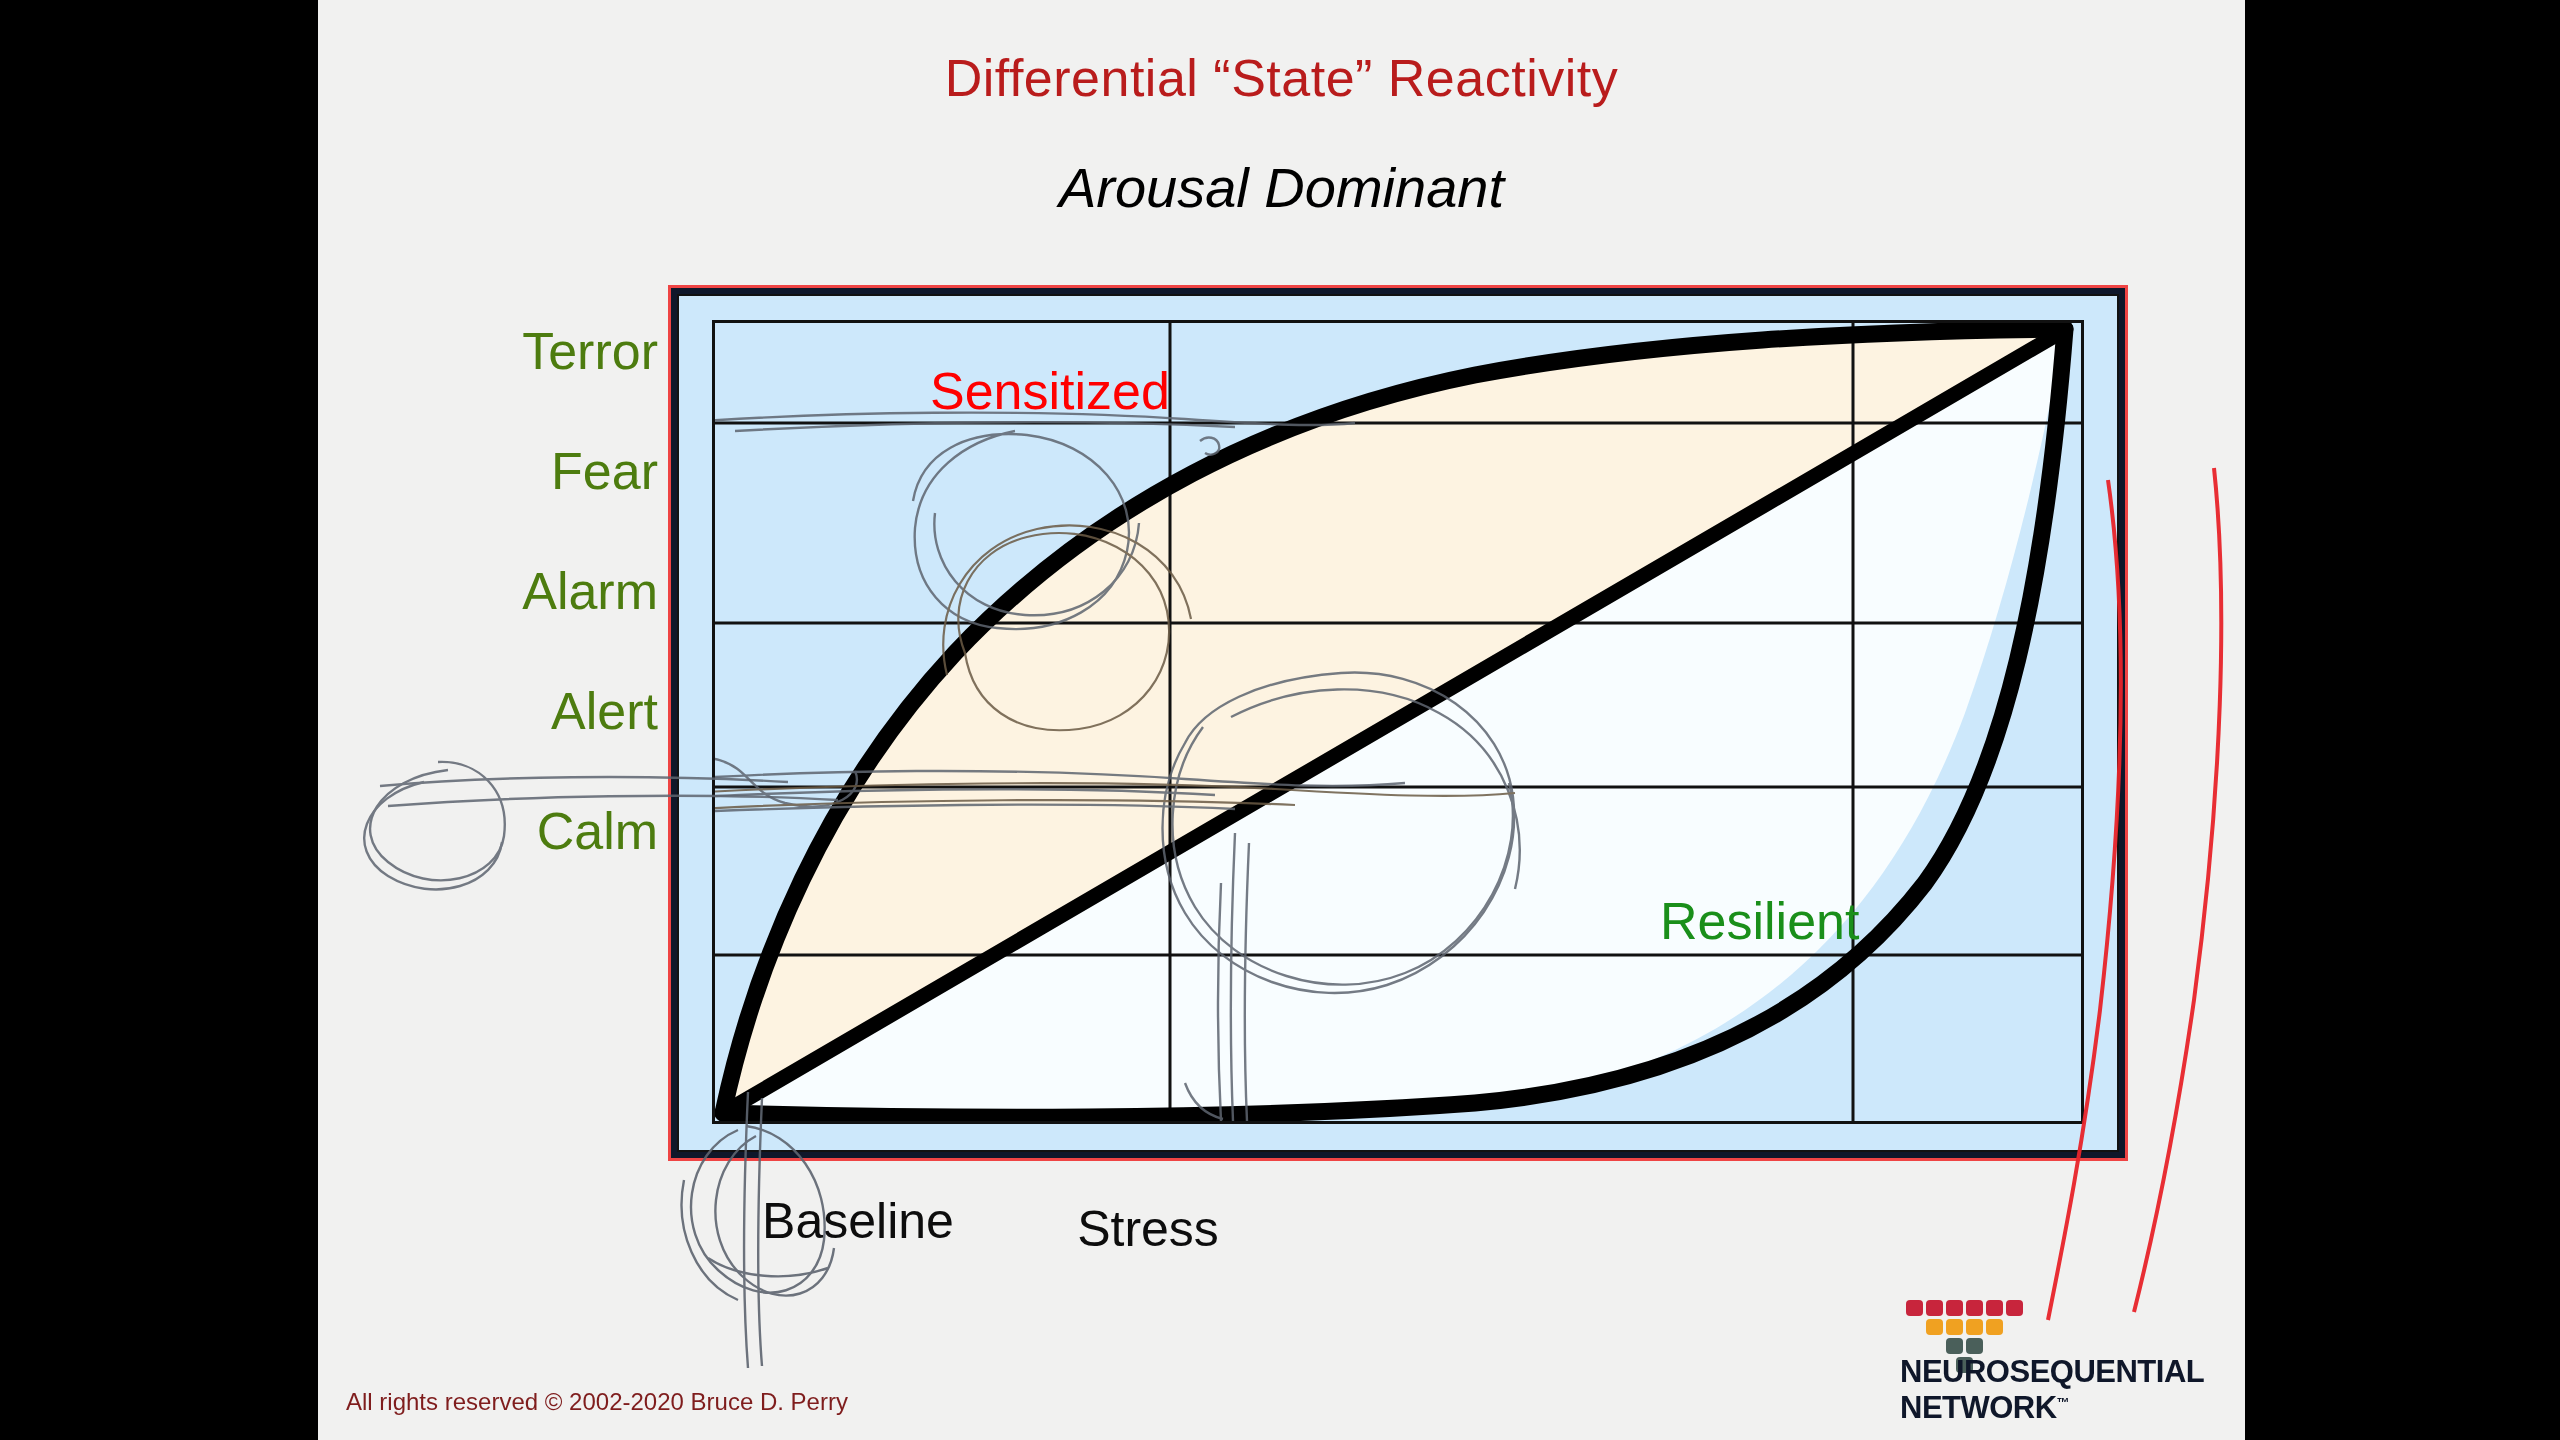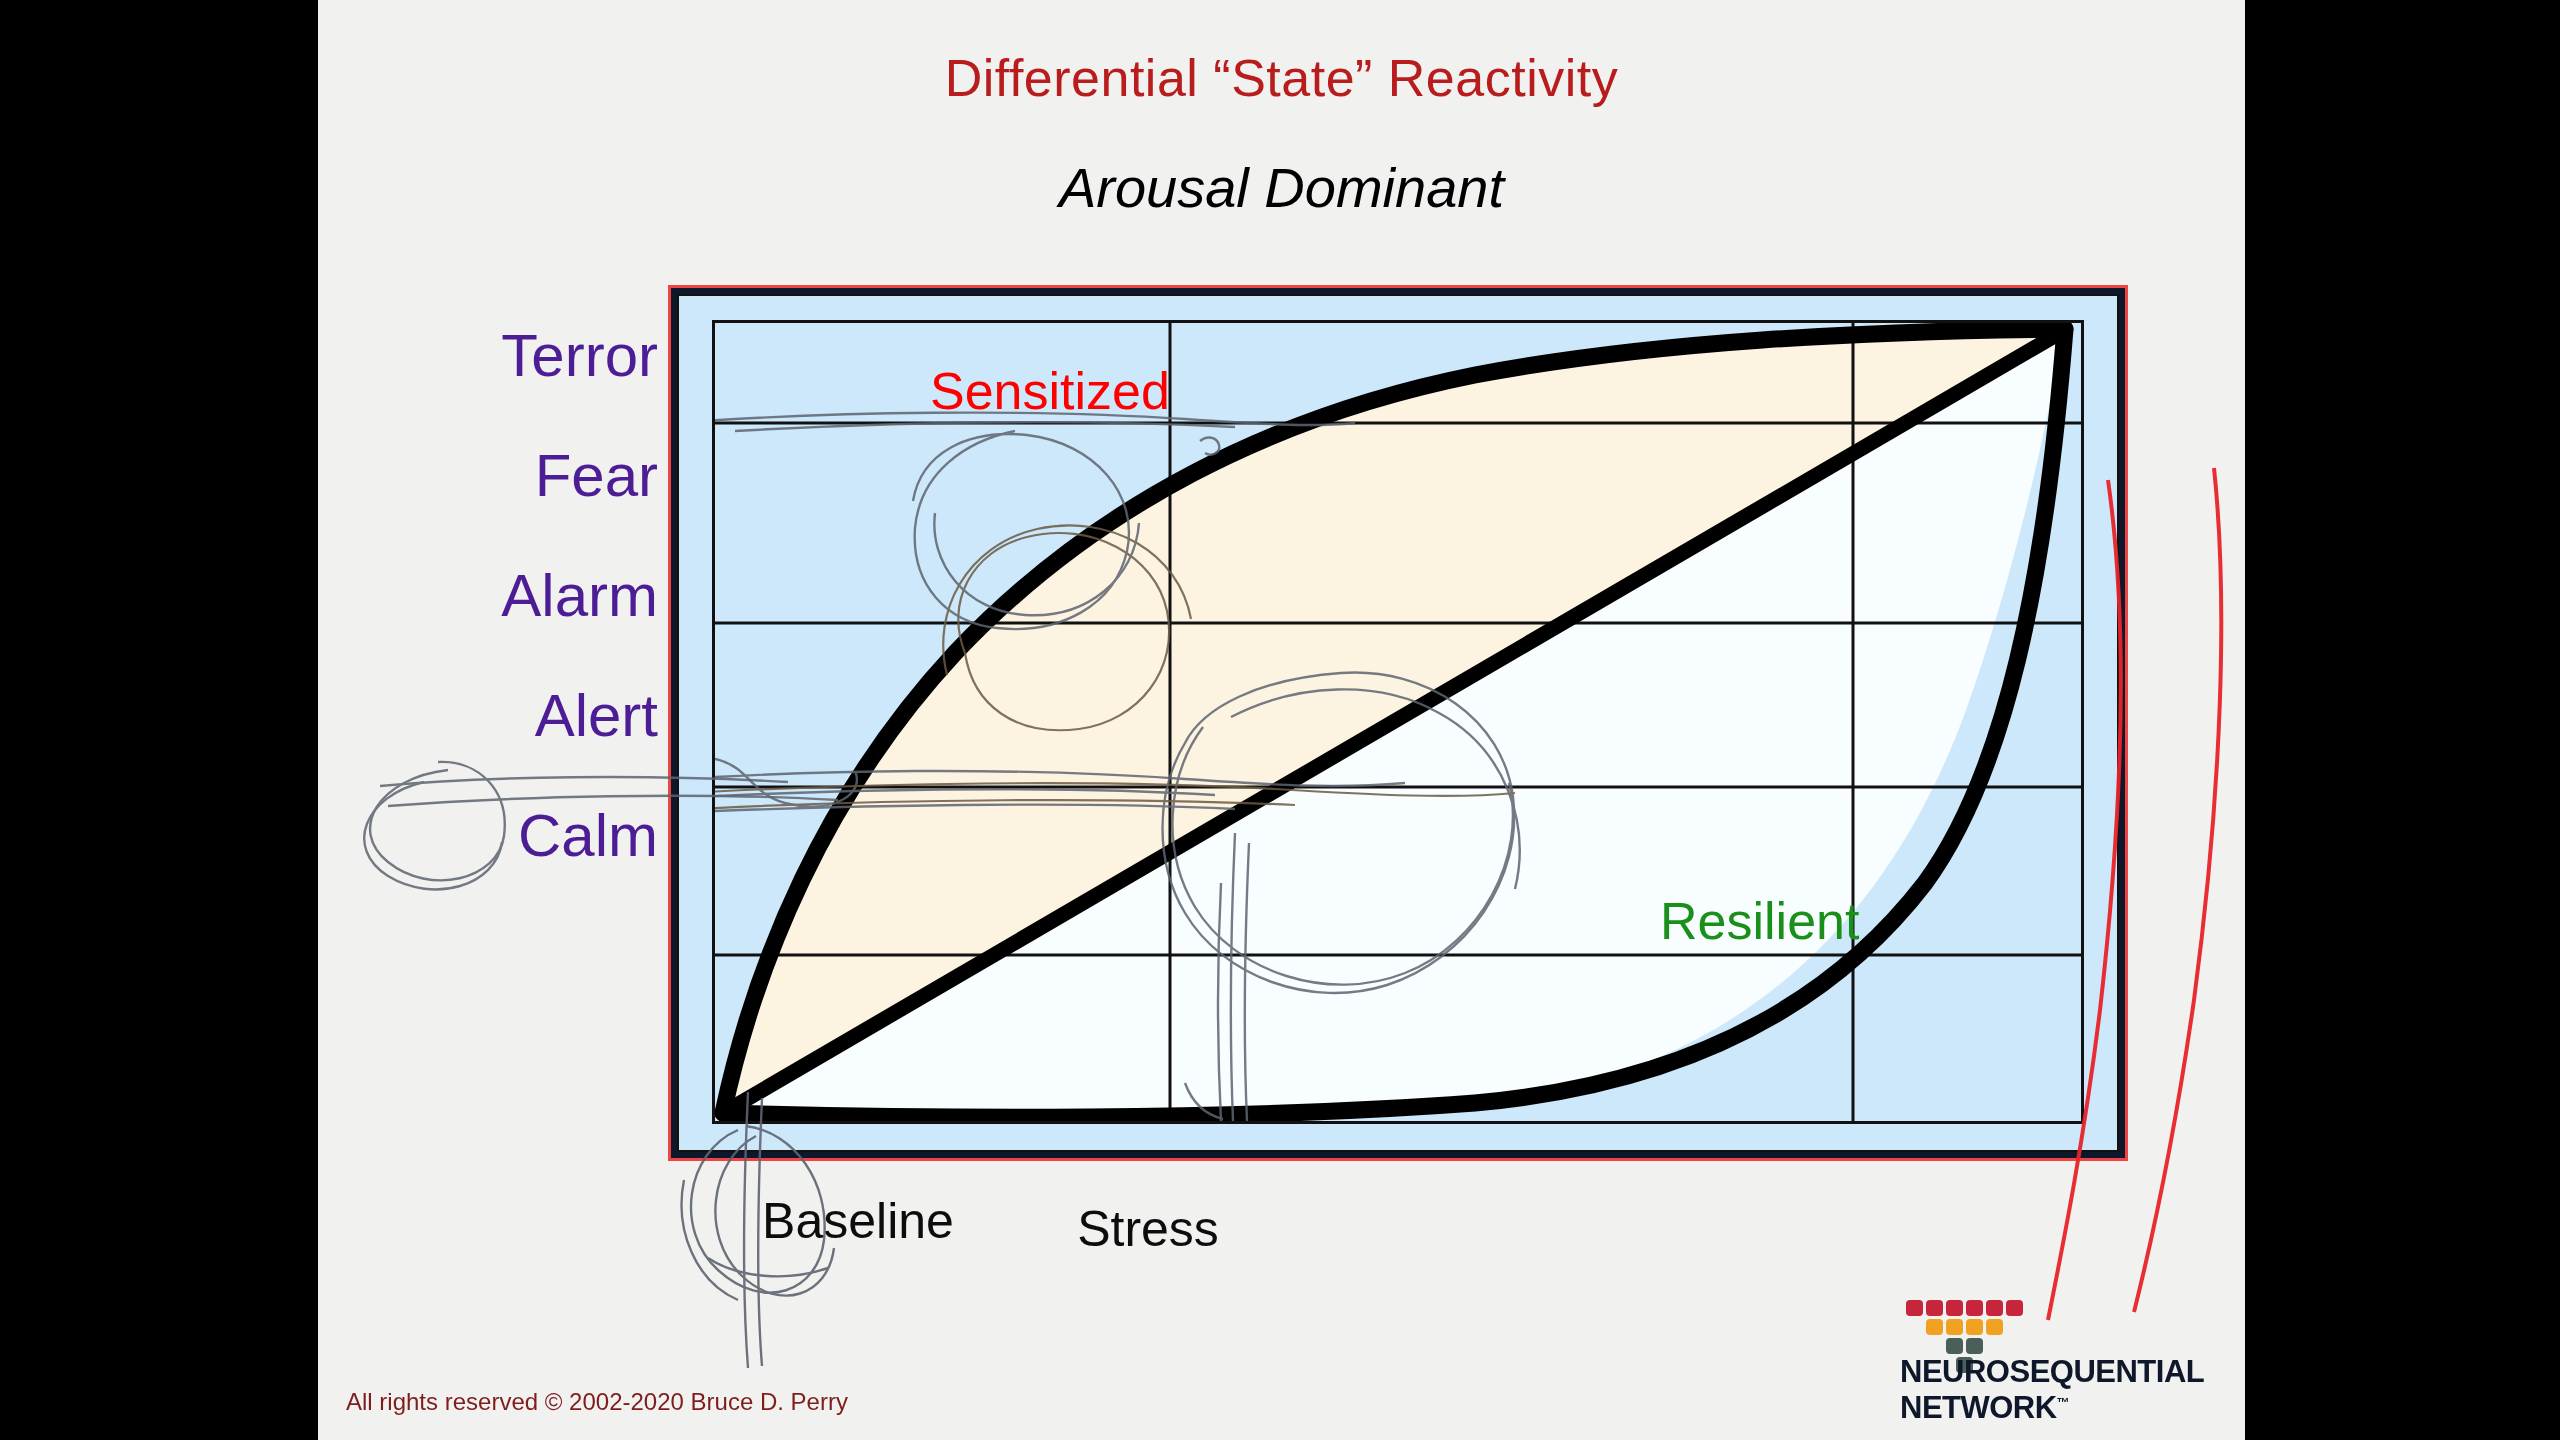--- a/index.html
+++ b/index.html
@@ -45,21 +45,21 @@
     background:#cde8fb;
     border:3px solid #111;
     overflow:hidden;
   }
   #plot svg{position:absolute;left:0;top:0;}
 
   
   .ylab{
     position:absolute;right:0;text-align:right;white-space:nowrap;
     font-family:"Liberation Sans",sans-serif;
-    font-size:60px;color:#4c1d95;
+    font-size:52px;color:#4d7c0f;
   }
   #ylabels{position:absolute;left:-30px;top:285px;width:370px;height:876px;}
 
   .xlab{
     position:absolute;white-space:nowrap;text-align:center;
     font-family:"Liberation Sans",sans-serif;
     font-size:50px;color:#0d0d0d;
   }
   #xlabels{position:absolute;left:350px;top:1192px;width:1460px;height:70px;}
 

